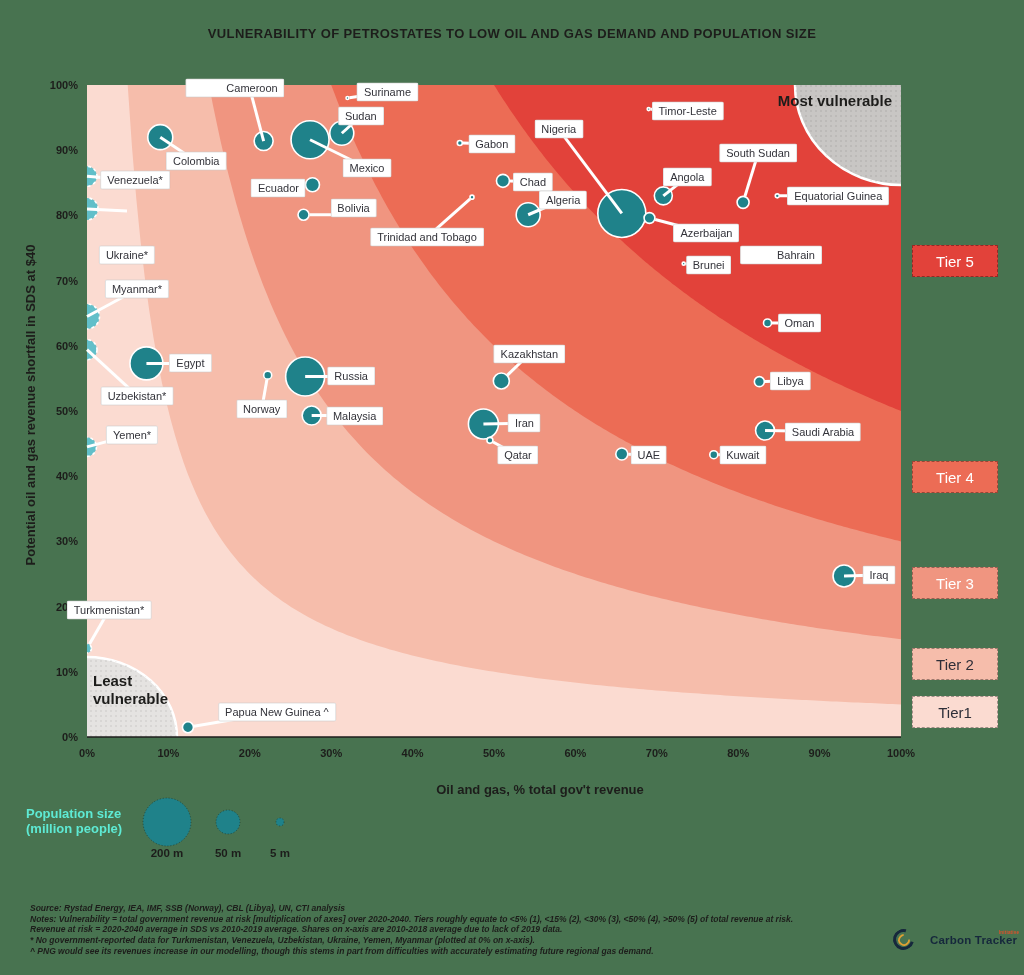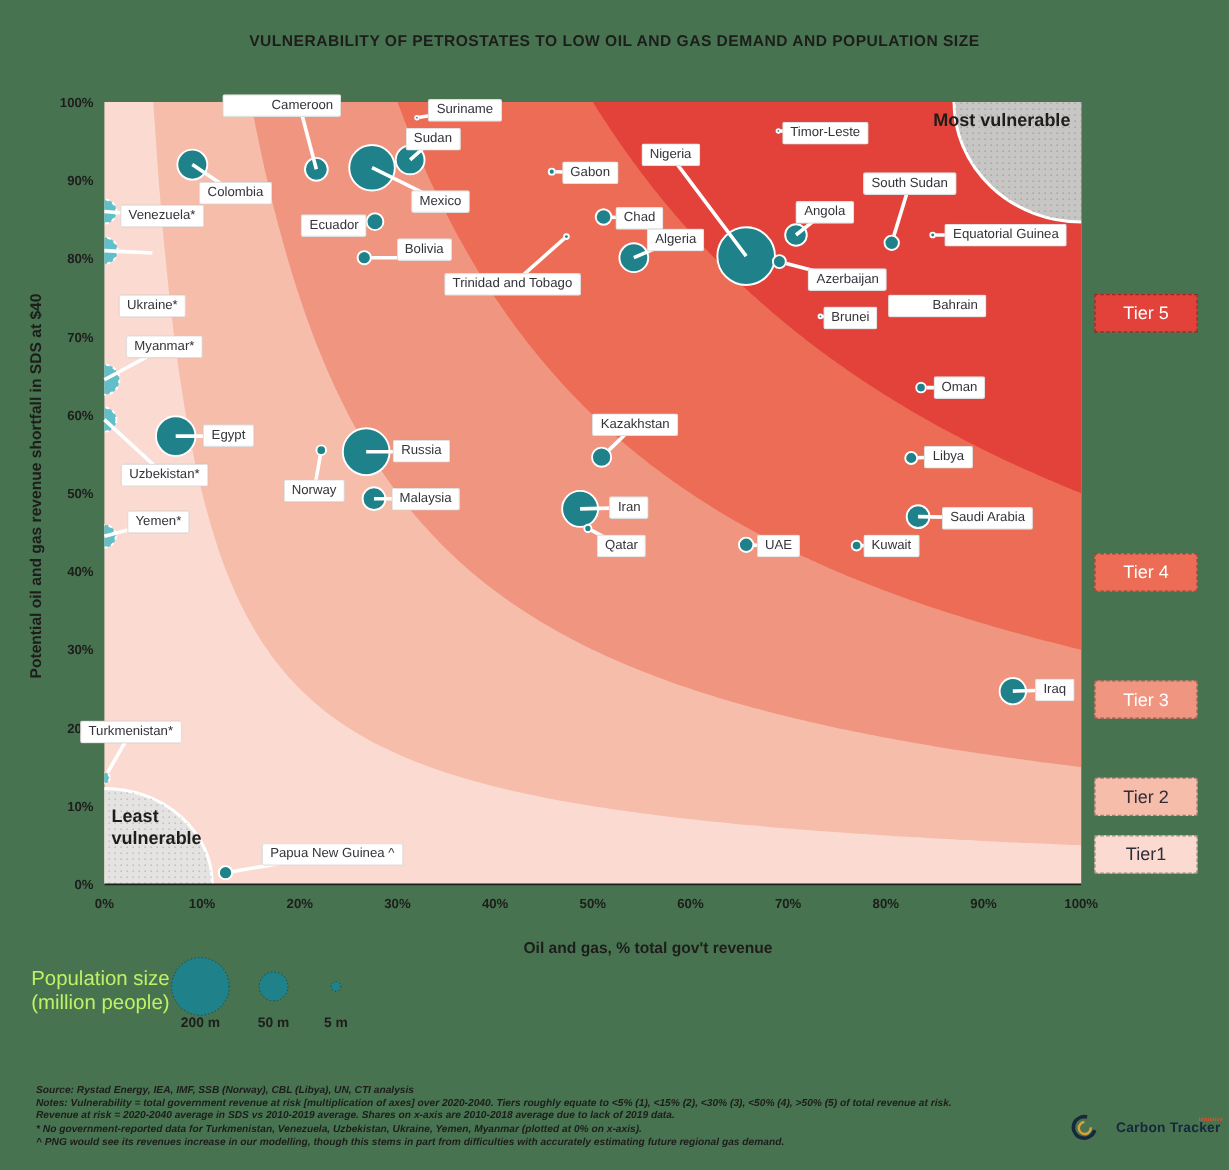--- a/index.html
+++ b/index.html
@@ -15,22 +15,22 @@
     align-items:center;justify-content:center;font-size:15px;
     border:1px dashed rgba(0,0,0,0.35);z-index:3;}
   .corner-text{position:absolute;color:#1d1d1b;font-size:15px;font-weight:bold;
     line-height:1.2;z-index:3;}
   .corner-most{left:770px;top:92px;width:122px;text-align:right;}
   .corner-least{left:93px;top:672px;width:95px;text-align:left;}
   .axis-ylabel{position:absolute;left:30px;top:405px;transform:translate(-50%,-50%) rotate(-90deg);
     white-space:nowrap;font-size:13px;font-weight:bold;color:#1d1d1b;}
   .axis-xlabel{position:absolute;left:0;top:782px;width:1080px;text-align:center;
     font-size:13px;font-weight:bold;color:#1d1d1b;}
-  .legend-title{position:absolute;left:26px;top:806px;font-size:17px;font-weight:normal;
-    color:#bef264;line-height:1.18;}
+  .legend-title{position:absolute;left:26px;top:806px;font-size:13px;font-weight:bold;
+    color:#5eead4;line-height:1.18;}
   .legend-size-label{position:absolute;transform:translateX(-50%);top:847px;
     font-size:11.5px;font-weight:bold;color:#1d1d1b;}
   .footnotes{position:absolute;left:30px;top:903px;font-size:8.5px;font-style:italic;
     font-weight:bold;color:#1d1d1b;line-height:1.26;}
   .logo{position:absolute;left:893px;top:929px;display:flex;align-items:center;gap:16px;z-index:3;}
   .logo-mark{position:relative;width:21px;height:21px;}
   .logo-c-outer{position:absolute;inset:0;border:3.5px solid #16283c;border-radius:50%;
     border-right-color:transparent;transform:rotate(-30deg);box-sizing:border-box;}
   .logo-c-inner{position:absolute;inset:4.5px;border:2.5px solid #dfa033;border-radius:50%;
     border-right-color:transparent;transform:rotate(-50deg);box-sizing:border-box;}

